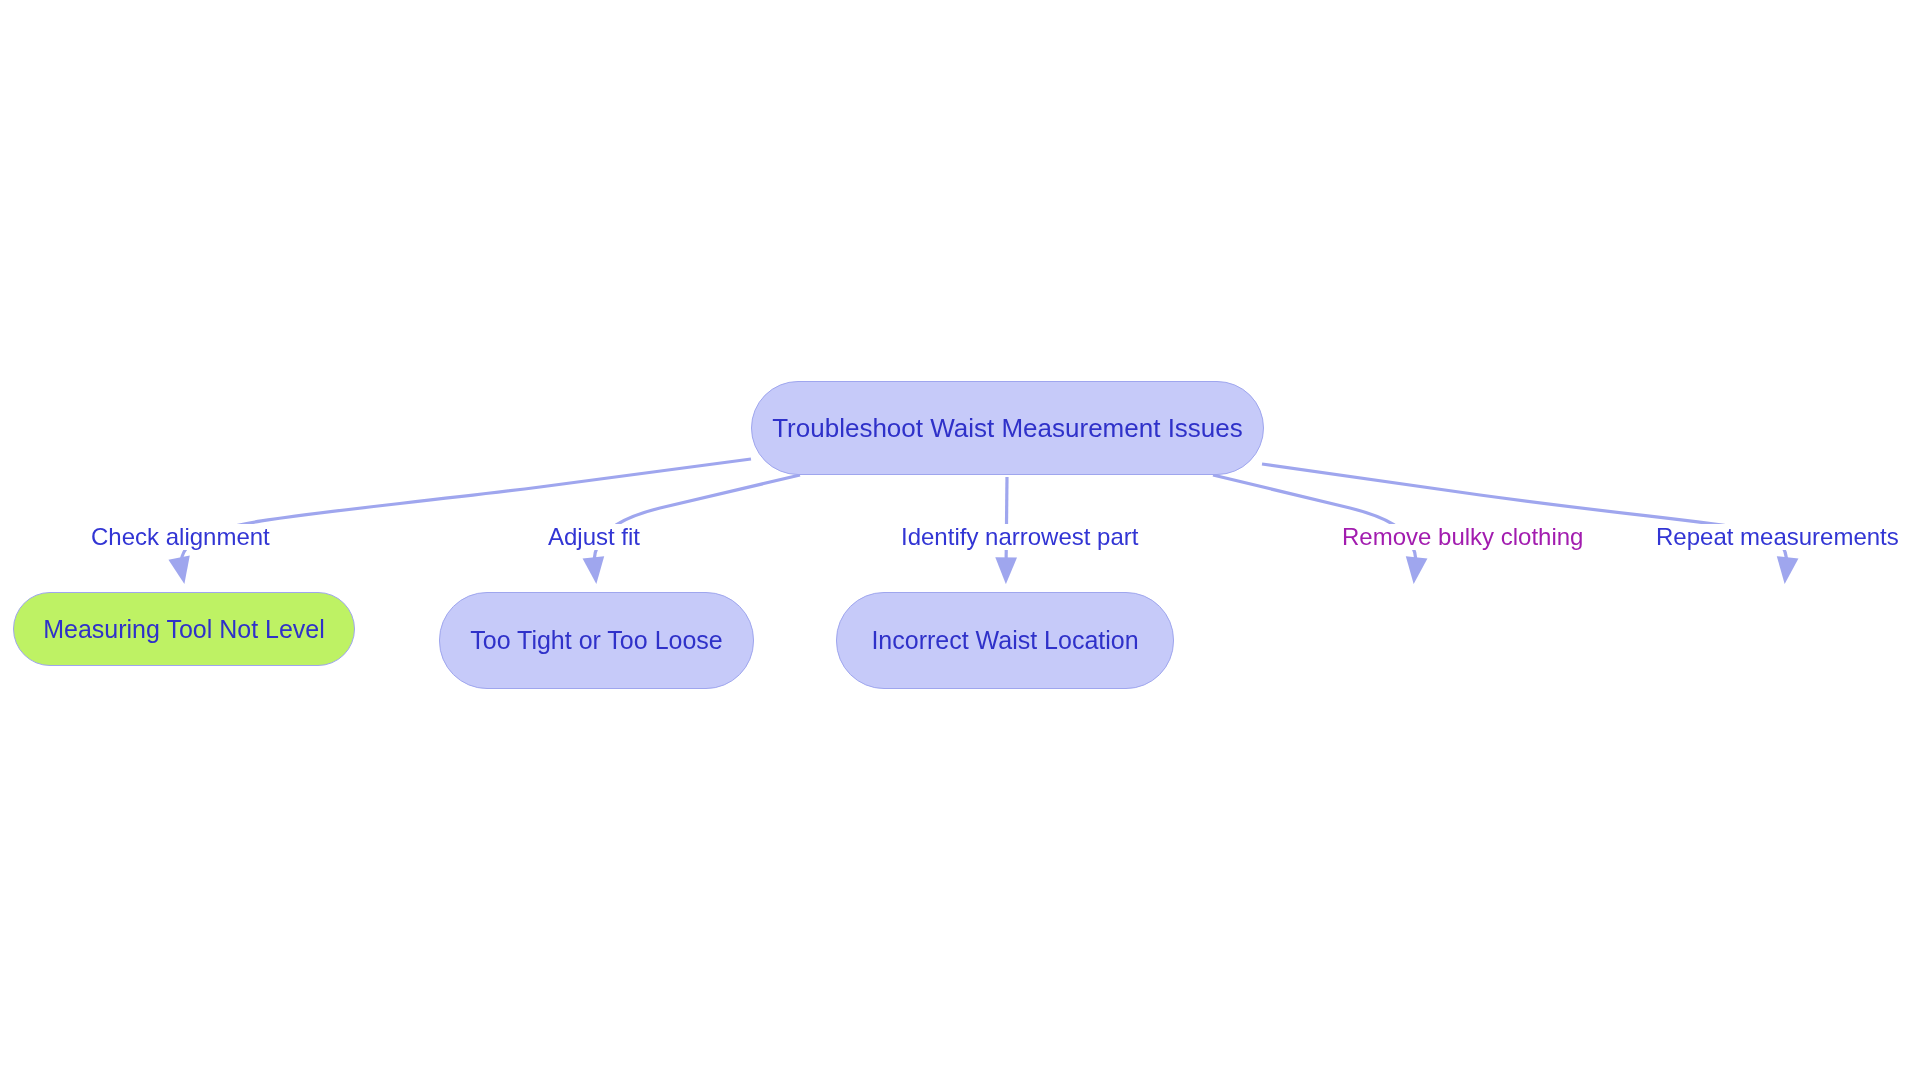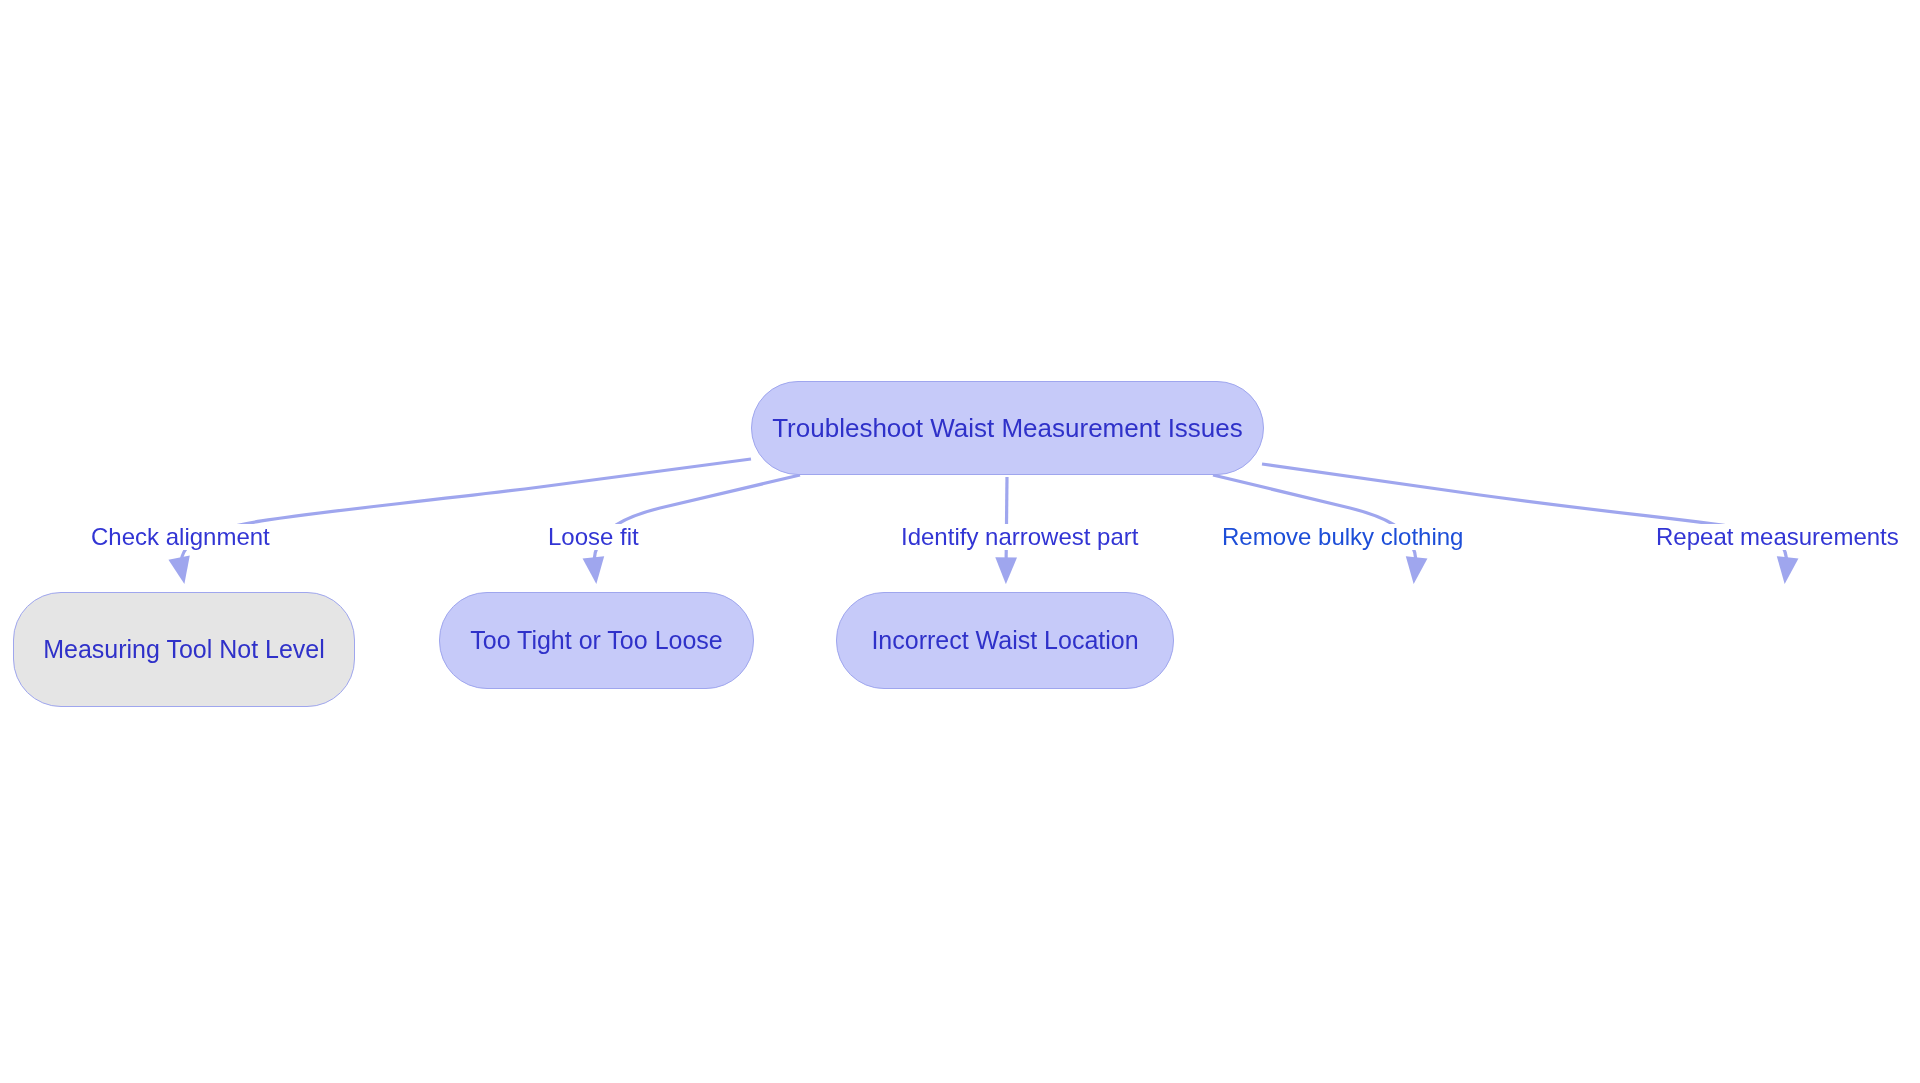--- a/index.html
+++ b/index.html
@@ -79,37 +79,37 @@
         <path d="M 1007,477 L 1006,572" fill="none" stroke="#9fa6ee" stroke-width="3.2" stroke-linecap="butt" marker-end="url(#arrowhead)"></path>
         <path d="M 1213,475 L 1350,508 C 1390,518 1406,530 1412,545 C 1417,556 1416,563 1415,572" fill="none" stroke="#9fa6ee" stroke-width="3.2" stroke-linecap="butt" marker-end="url(#arrowhead)"></path>
         <path d="M 1262,464 L 1480,495 C 1700,525 1770,524 1782,545 C 1788,556 1787,563 1786,572" fill="none" stroke="#9fa6ee" stroke-width="3.2" stroke-linecap="butt" marker-end="url(#arrowhead)"></path>
       </g>
   </svg>
 
   <div class="node node-root" style="left: 751px; top: 381px; width: 513px; height: 94px; background: rgb(198, 202, 249); border-color: rgb(159, 166, 238); color: rgb(47, 49, 201);">
     <span>Troubleshoot Waist Measurement Issues</span>
   </div>
 
-  <div class="node node-leaf" style="left: 13px; top: 592px; width: 342px; height: 115px; background: #e5e5e5; border-color: rgb(159, 166, 238); color: rgb(47, 49, 201);">
+  <div class="node node-leaf" style="left: 13px; top: 592px; width: 342px; height: 74px; background: #bef264; border-color: rgb(159, 166, 238); color: rgb(47, 49, 201);">
     <span>Measuring Tool Not Level</span>
   </div>
 
   <div class="node node-leaf" style="left: 836px; top: 592px; width: 338px; height: 97px; background: rgb(198, 202, 249); border-color: rgb(159, 166, 238); color: rgb(47, 49, 201);">
     <span>Incorrect Waist Location</span>
   </div>
 
   <div class="node node-leaf" style="left: 439px; top: 592px; width: 315px; height: 97px; background: rgb(198, 202, 249); border-color: rgb(159, 166, 238); color: rgb(47, 49, 201);">
     <span>Too Tight or Too Loose</span>
   </div>
 
 
 
   <div class="edge-label" style="left: 89px; top: 524px; color: rgb(50, 53, 212);">Check alignment</div>
 
-  <div class="edge-label" style="left: 546px; top: 524px; color: rgb(50, 53, 212);">Loose fit</div>
+  <div class="edge-label" style="left: 546px; top: 524px; color: rgb(50, 53, 212);">Adjust fit</div>
 
   <div class="edge-label" style="left: 879px; top: 524px; color: rgb(50, 53, 212); margin-left: 20px;">Identify narrowest part</div>
 
-  <div class="edge-label" style="left: 1220px; top: 524px; color: #1d4ed8;">Remove bulky clothing</div>
+  <div class="edge-label" style="left: 1340px; top: 524px; color: #a21caf;">Remove bulky clothing</div>
 
   <div class="edge-label" style="left: 1654px; top: 524px; color: rgb(50, 53, 212);">Repeat measurements</div>
 
 </div>
 
 </body></html>

